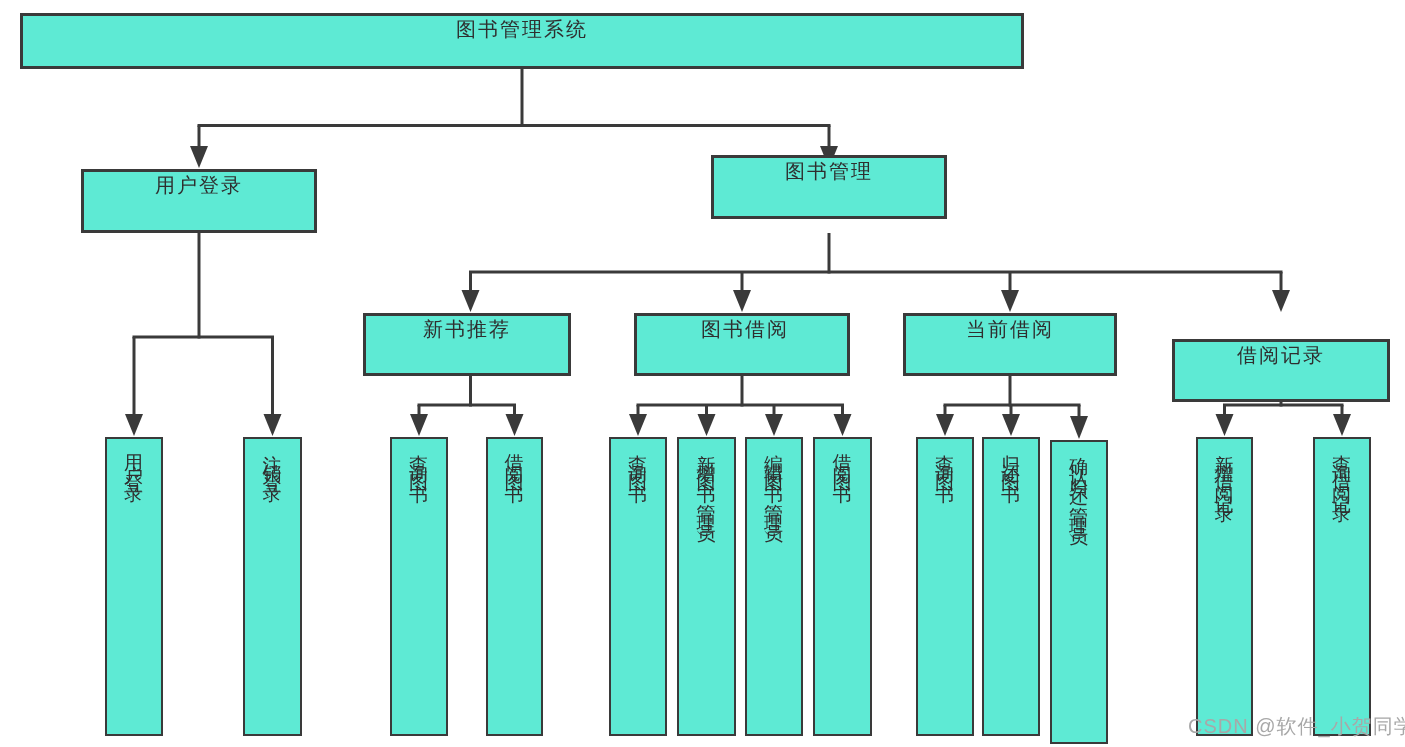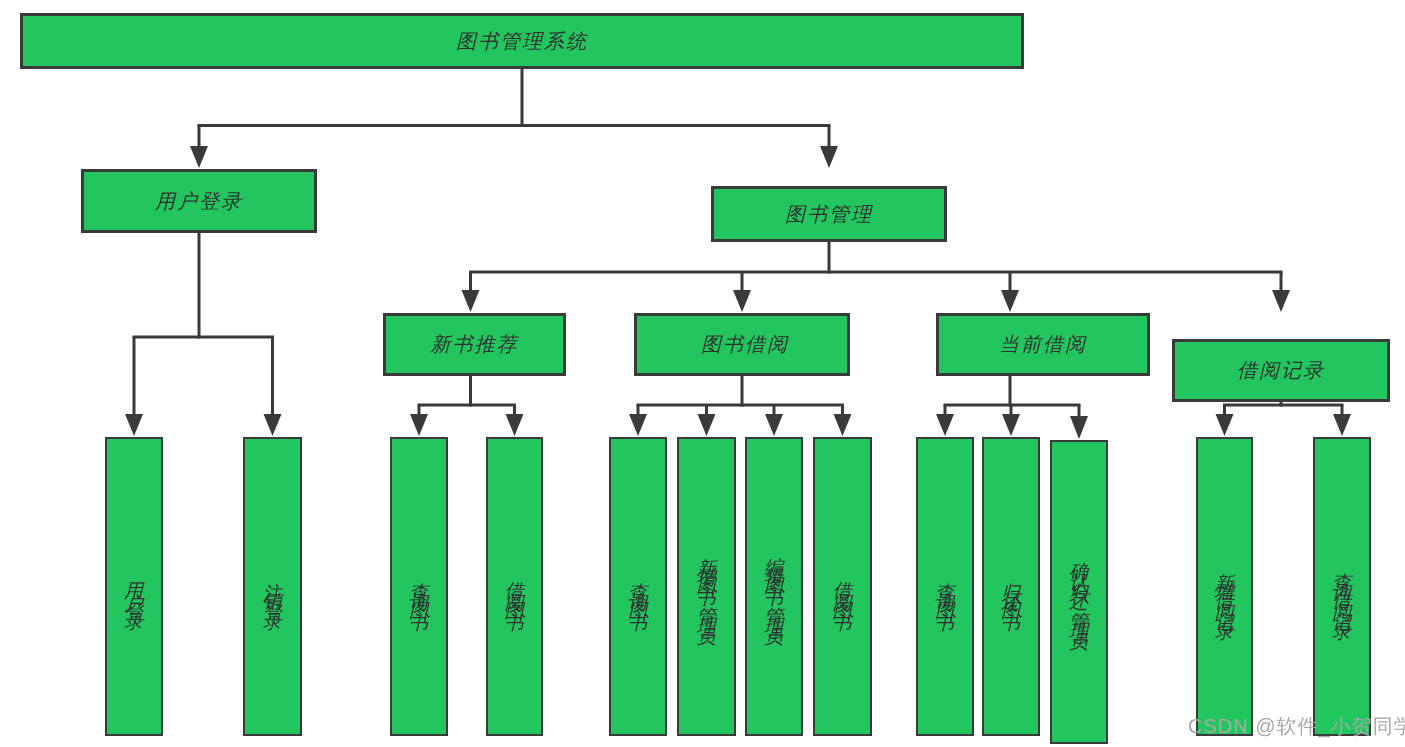--- a/index.html
+++ b/index.html
@@ -2,23 +2,23 @@
 <html><head>
 <meta charset="utf-8">
 <style>
   html,body{margin:0;padding:0;background:#fff;}
   .canvas{
     position:relative;width:1405px;height:747px;background:#ffffff;overflow:hidden;
     font-family:"Liberation Sans","DejaVu Sans",sans-serif;
   }
   .wires{position:absolute;left:0;top:0;width:1405px;height:747px;}
   .node{
-    position:absolute;box-sizing:border-box;background:#22c55e;
-    border:3px solid #3a3a3a;display:flex;align-items:center;justify-content:center;
-    color:#2f2f2f;z-index:2;font-style:italic;
+    position:absolute;box-sizing:border-box;background:#5eead4;
+    border:3px solid #3a3a3a;display:flex;align-items:flex-start;justify-content:center;
+    color:#2f2f2f;z-index:2;
   }
   .node.h span{font-size:20px;letter-spacing:2px;white-space:nowrap;}
   .node.v{border-width:2px;}
   .node.v span{
     writing-mode:vertical-rl;text-orientation:mixed;
     font-size:19px;letter-spacing:10px;line-height:1.0;white-space:nowrap;
   }
   .watermark{
     position:absolute;z-index:3;font-size:20px;letter-spacing:1px;
     color:#a8a8a8;white-space:nowrap;
@@ -91,31 +91,31 @@
     <polygon points="1333,414 1351,414 1342,436" stroke="none"></polygon>
   </svg>
 
   <div class="node h" style="left:20px;top:13px;width:1004px;height:56px;">
     <span>图书管理系统</span>
   </div>
 
   <div class="node h" style="left:81px;top:169px;width:236px;height:64px;">
     <span>用户登录</span>
   </div>
-  <div class="node h" style="left:711px;top:186px;width:236px;height:56px;">
+  <div class="node h" style="left:711px;top:155px;width:236px;height:64px;">
     <span>图书管理</span>
   </div>
 
-  <div class="node h" style="left:363px;top:313px;width:183px;height:63px;margin-left:20px;">
+  <div class="node h" style="left:363px;top:313px;width:208px;height:63px;">
     <span>新书推荐</span>
   </div>
   <div class="node h" style="left:634px;top:313px;width:216px;height:63px;padding-left:6px;">
     <span>图书借阅</span>
   </div>
-  <div class="node h" style="left:903px;top:313px;width:214px;height:63px;margin-left:33px;">
+  <div class="node h" style="left:903px;top:313px;width:214px;height:63px;">
     <span>当前借阅</span>
   </div>
   <div class="node h" style="left:1172px;top:313px;width:218px;height:63px;margin-top:26px;">
     <span>借阅记录</span>
   </div>
 
   <div class="node v" style="left:105px;top:437px;width:58px;height:299px;">
     <span>用户登录</span>
   </div>
   <div class="node v" style="left:243px;top:437px;width:59px;height:299px;">

